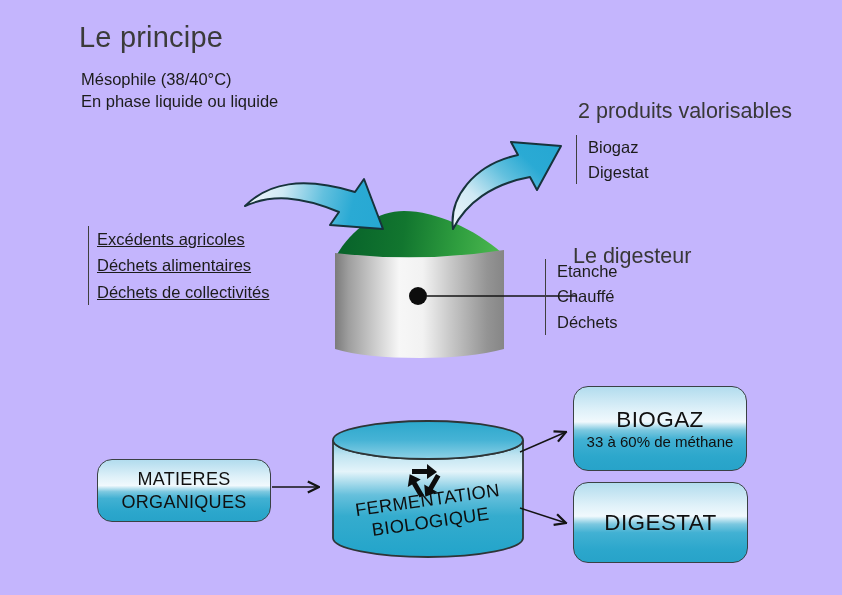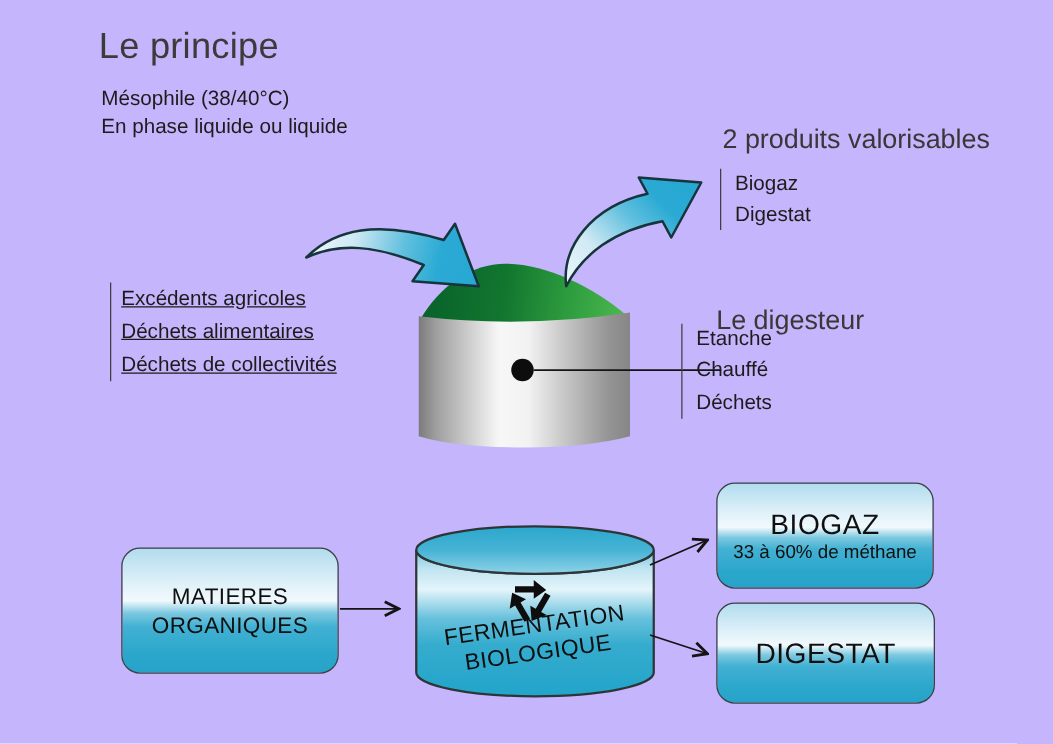--- a/index.html
+++ b/index.html
@@ -132,21 +132,21 @@
     <div class="li">Digestat</div>
   </div>
 
   <div class="abs txt sec-heading" style="left:573px;top:244px;">Le digesteur</div>
   <div class="abs txt vlist digesteur-list" style="left:545px;top:259px;">
     <div class="li">Etanche</div>
     <div class="li">Chauffé</div>
     <div class="li">Déchets</div>
   </div>
 
-  <div class="glossy" style="left:97px;top:438px;width:174px;height:101px;">
+  <div class="glossy" style="left:97px;top:459px;width:174px;height:63px;">
     <div class="box-line">MATIERES</div>
     <div class="box-line">ORGANIQUES</div>
   </div>
 
   <div class="glossy" style="left:573px;top:386px;width:174px;height:85px;">
     <div class="box-title">BIOGAZ</div>
     <div class="box-sub">33 à 60% de méthane</div>
   </div>
 
   <div class="glossy" style="left:573px;top:482px;width:175px;height:81px;">

